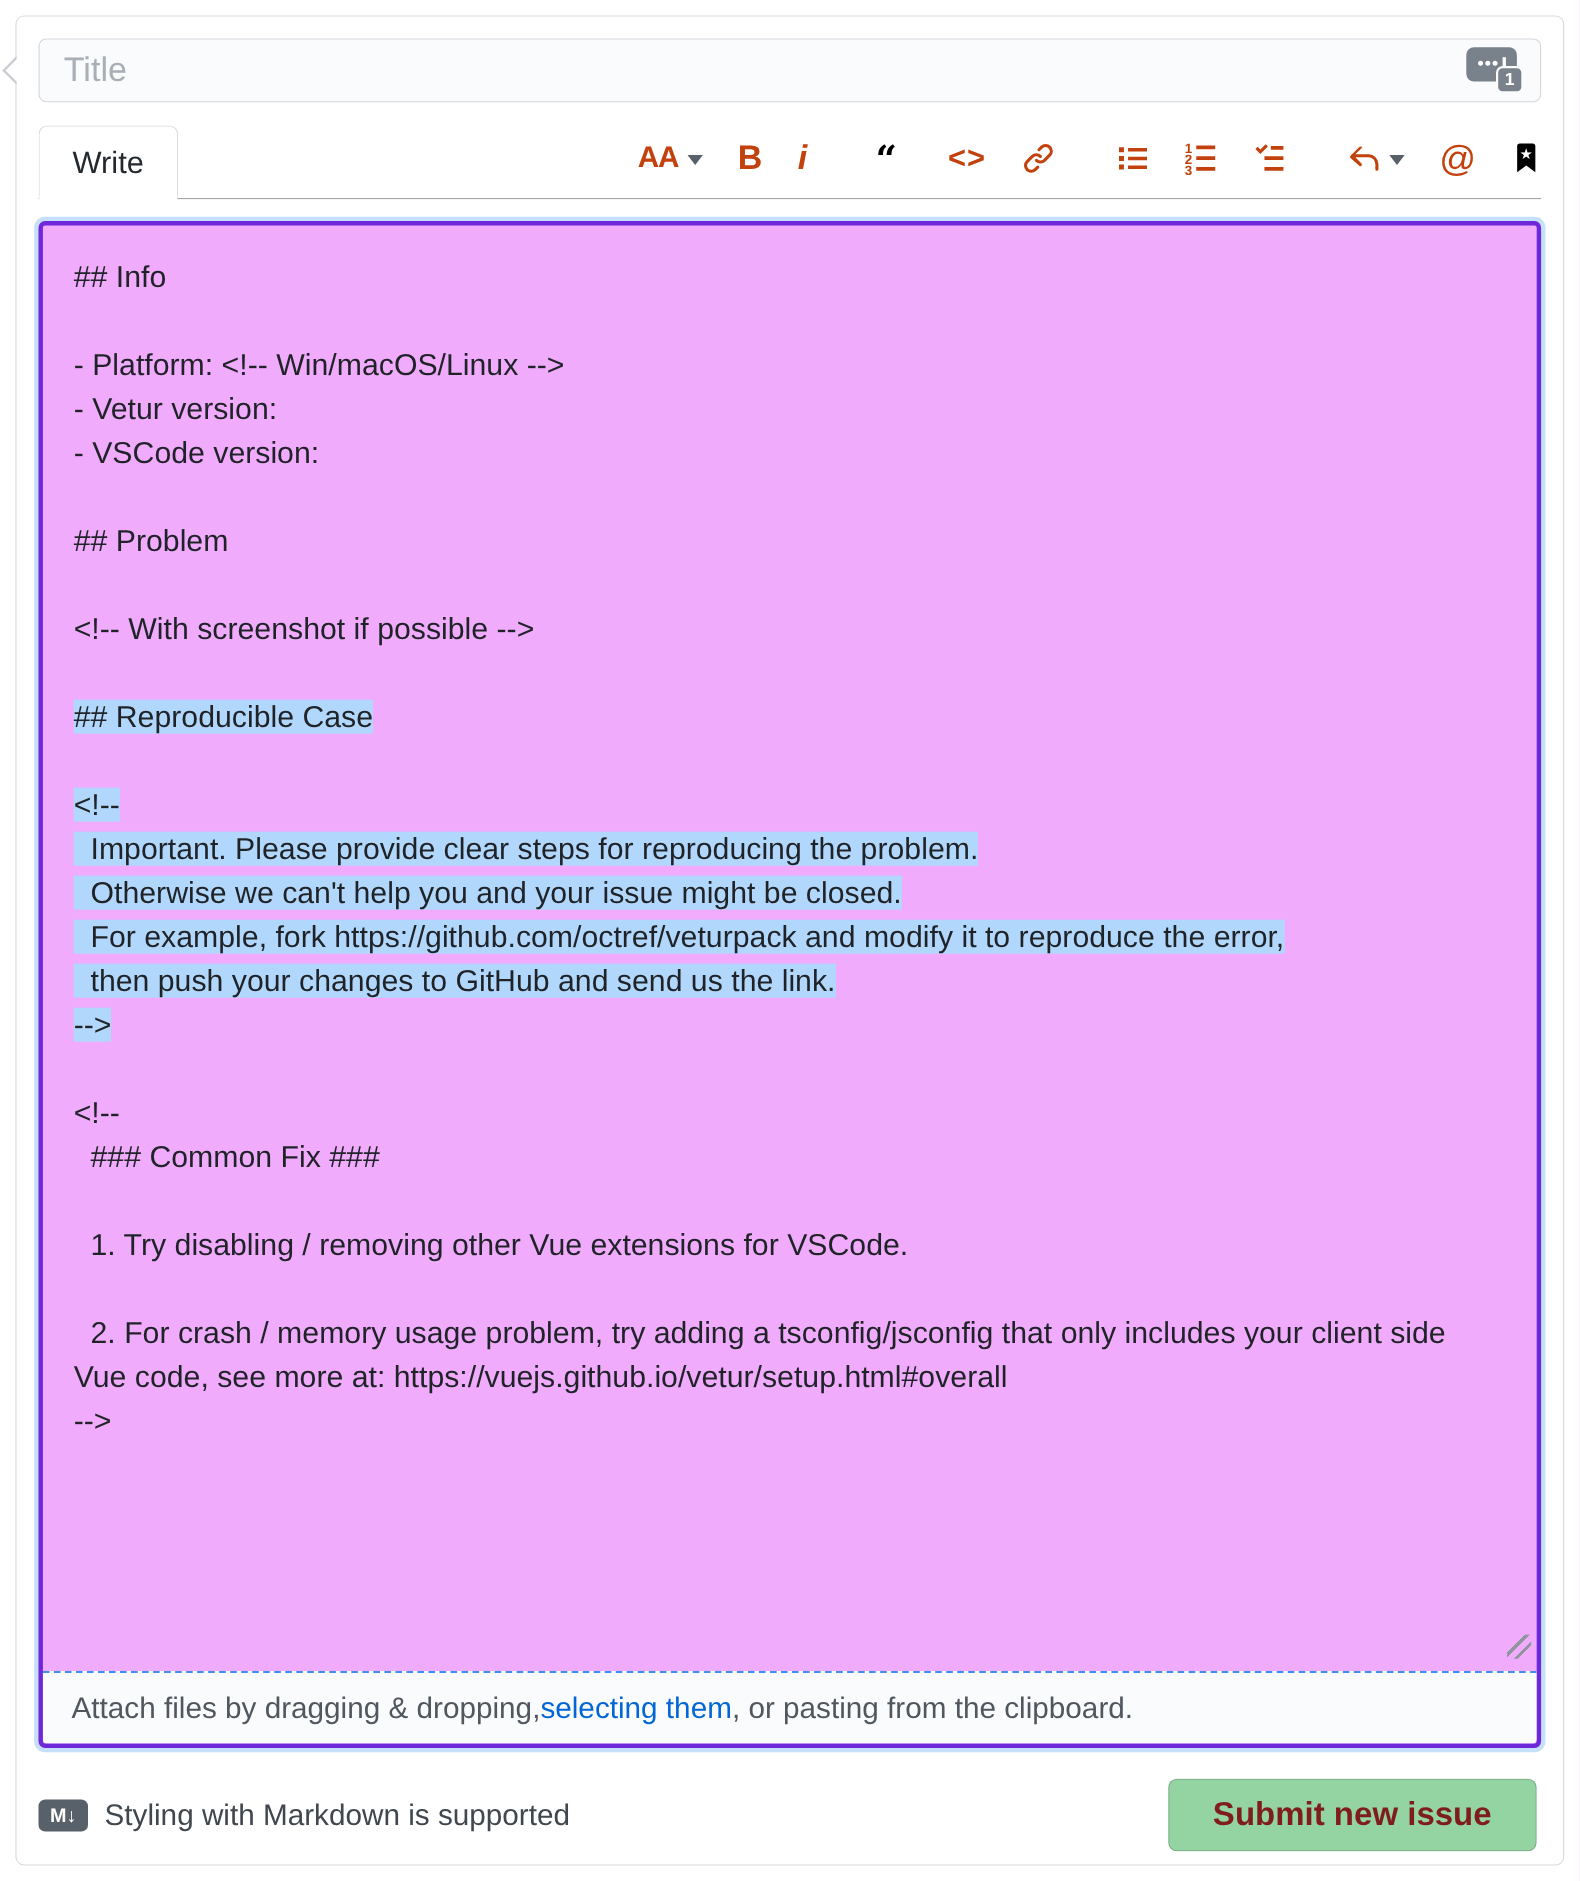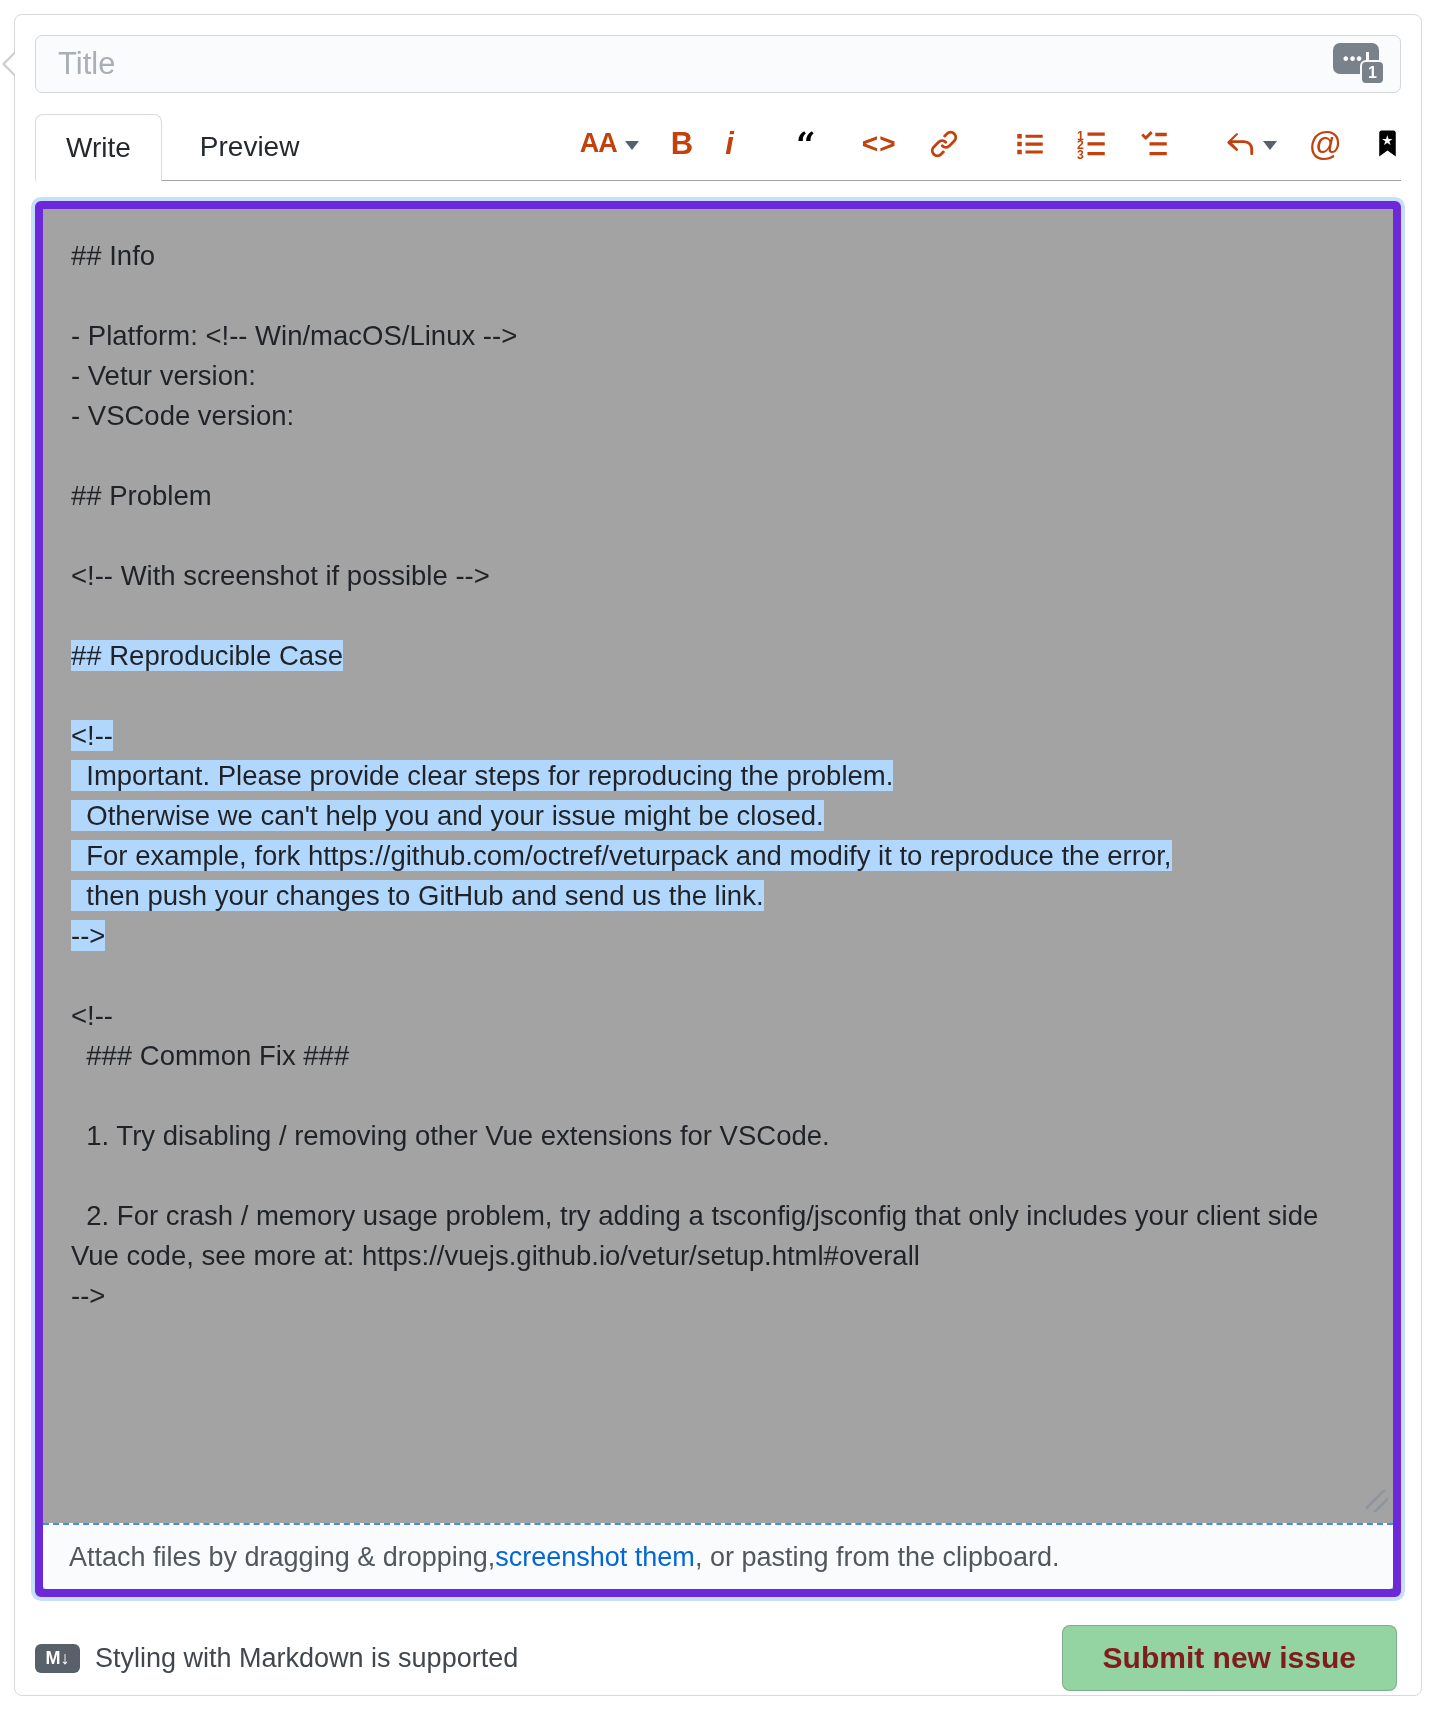--- a/index.html
+++ b/index.html
@@ -101,24 +101,24 @@
   }
   .svgicon { width: 30px; height: 30px; fill: currentColor; }
   .svgicon text { fill: currentColor; font-family: "Liberation Sans", sans-serif; }
   .svg-quote { width: 36px; height: 32px; overflow: visible; }
   .svg-bookmark { width: 27px; height: 31px; }
 
   
   .editor {
     position: relative;
     margin-top: 20px;
-    border: 8px solid #6d28d9;
+    border: 4px solid #6d28d9;
     border-radius: 6px;
     box-shadow: 0 0 0 4px #c6dffa;
-    background: #a3a3a3;
+    background: #f0abfc;
   }
   .editor-text {
     min-height: 1314px;
     padding: 27px 28px;
     font-size: 27.5px;
     line-height: 40px;
     color: #1f2328;
     white-space: pre-wrap;
     word-break: break-word;
     cursor: text;
@@ -177,21 +177,20 @@
       <span class="op-main">
           <span>•••</span>
           <span class="op-cursor"></span>
         </span>
       <span class="op-badge">1</span>
     </div>
   </div>
 
   <div class="tabnav">
     <div class="tab active">Write</div>
-    <div class="tab inactive">Preview</div>
 
     <div class="toolbar">
       <div class="tb-group">
         <span class="tb">
           <span class="tb-textsize">AA</span>
           <span class="caret-down"></span>
         </span>
         <span class="tb tb-bold">B</span>
         <span class="tb tb-italic">i</span>
       </div>
@@ -277,21 +276,21 @@
 &lt;!--
   ### Common Fix ###
 
   1. Try disabling / removing other Vue extensions for VSCode.
 
   2. For crash / memory usage problem, try adding a tsconfig/jsconfig that only includes your client side Vue code, see more at: https://vuejs.github.io/vetur/setup.html#overall
 --&gt;</span></div>
     <div class="grabber"></div>
     <div class="attach-bar">
       <span>Attach files by dragging &amp; dropping, </span>
-        <a class="attach-link">screenshot them</a>
+        <a class="attach-link">selecting them</a>
         <span>, or pasting from the clipboard.</span>
     </div>
   </div>
 
   <div class="footer">
     <div class="md-note">
       <span class="md-icon">M↓</span>
       <span>Styling with Markdown is supported</span>
     </div>
     <button class="submit-btn">Submit new issue</button>

